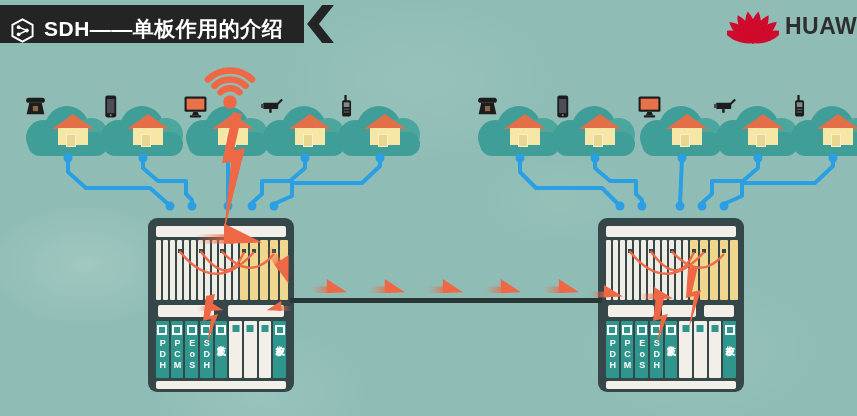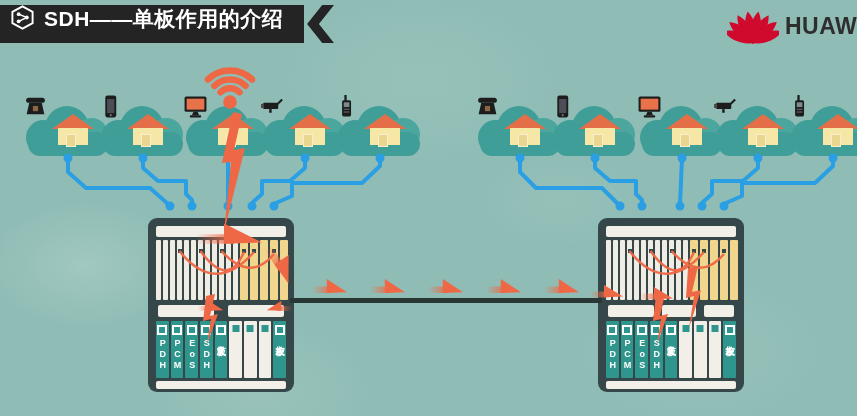--- a/index.html
+++ b/index.html
@@ -13,21 +13,21 @@
     background:
       radial-gradient(140px 90px at 85px 265px, rgba(255,255,255,.16), transparent 70%),
       radial-gradient(200px 120px at 420px 80px, rgba(255,255,255,.07), transparent 70%),
       radial-gradient(180px 110px at 700px 350px, rgba(255,255,255,.06), transparent 70%),
       radial-gradient(160px 100px at 260px 392px, rgba(255,255,255,.09), transparent 70%),
       radial-gradient(120px 70px at 560px 200px, rgba(255,255,255,.05), transparent 70%);
   }
   
   .banner{
     position:absolute;left:0;top:5px;height:38px;z-index:10;
-    background:#242424;display:flex;align-items:flex-start;gap:9px;
+    background:#242424;display:flex;align-items:flex-end;gap:9px;
     padding:0 16px 0 10px;min-width:278px;
   }
   .banner-title{color:#fff;font-size:21px;font-weight:bold;letter-spacing:.5px;white-space:nowrap;}
   .banner-chev{
     position:absolute;left:306px;top:5px;width:28px;height:38px;background:#242424;z-index:10;
     clip-path:polygon(58% 0,100% 0,46% 50%,100% 100%,58% 100%,4% 50%);
   }
   
   .brand{position:absolute;left:727px;top:7px;z-index:10;display:flex;align-items:center;gap:6px;width:220px;}
   .brand-name{font-size:23px;font-weight:800;color:#2e2e2e;letter-spacing:.5px;white-space:nowrap;}

